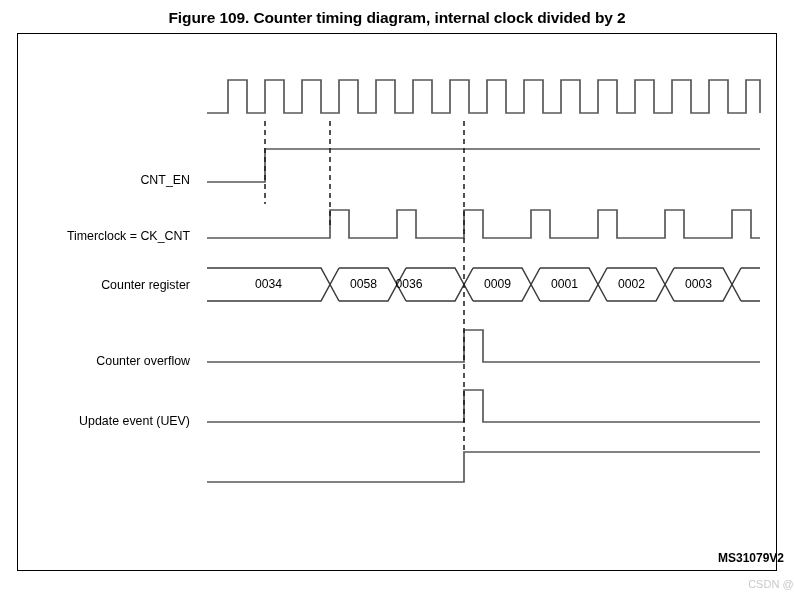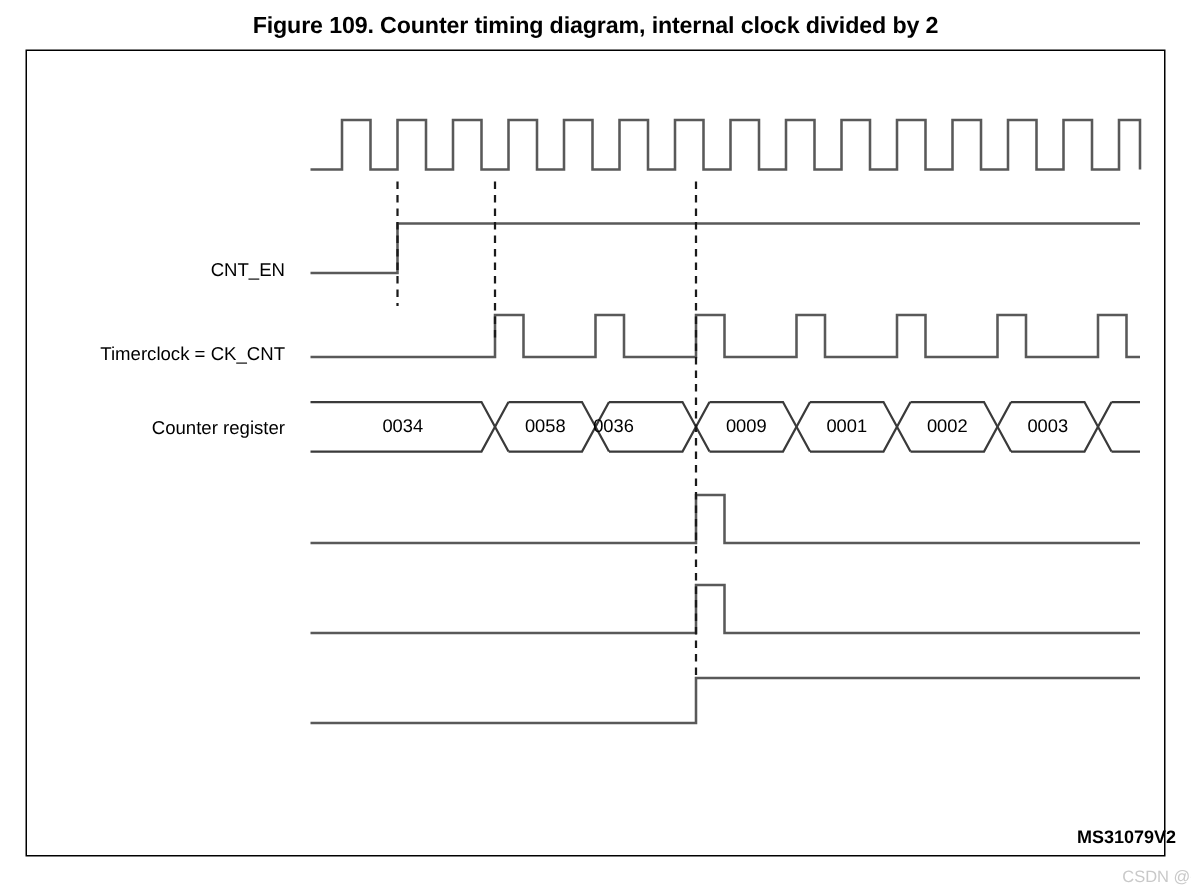--- a/index.html
+++ b/index.html
@@ -91,20 +91,22 @@
 
 <div id="page">
 
   <div id="figure-title">Figure 109. Counter timing diagram, internal clock divided by 2</div>
 
   <div id="figure-frame"></div>
 
   <div class="row-label" style="left:20px; top:173px; width:170px;">CNT_EN</div>
   <div class="row-label" style="left:20px; top:229px; width:170px;">Timerclock = CK_CNT</div>
   <div class="row-label" style="left:20px; top:278px; width:170px;">Counter register</div>
+  <div class="row-label" style="left:20px; top:354px; width:170px;">Counter overflow</div>
+  <div class="row-label" style="left:20px; top:414px; width:170px;">Update event (UEV)</div>
 
   <svg id="svg-waves" viewBox="0 0 794 597">
     <g id="g-ck-psc" fill="none" stroke="#595959" stroke-width="1.7" stroke-linejoin="miter" stroke-linecap="butt">
         <path d="M 207 113 L 228 113 L 228 80 L 247 80 L 247 113 L 265 113 L 265 80 L 284 80 L 284 113 L 302 113 L 302 80 L 321 80 L 321 113 L 339 113 L 339 80 L 358 80 L 358 113 L 376 113 L 376 80 L 395 80 L 395 113 L 413 113 L 413 80 L 432 80 L 432 113 L 450 113 L 450 80 L 469 80 L 469 113 L 487 113 L 487 80 L 506 80 L 506 113 L 524 113 L 524 80 L 543 80 L 543 113 L 561 113 L 561 80 L 580 80 L 580 113 L 598 113 L 598 80 L 617 80 L 617 113 L 635 113 L 635 80 L 654 80 L 654 113 L 672 113 L 672 80 L 691 80 L 691 113 L 709 113 L 709 80 L 728 80 L 728 113 L 746 113 L 746 80 L 760 80 L 760 113 L 760 113"></path>
       </g>
     <g id="g-cnt-en" fill="none" stroke="#595959" stroke-width="1.7" stroke-linejoin="miter" stroke-linecap="butt">
         <path d="M 207 182 L 265 182 L 265 149 L 760 149"></path>
       </g>
     <g id="g-timerclock" fill="none" stroke="#595959" stroke-width="1.7" stroke-linejoin="miter" stroke-linecap="butt">
         <path d="M 207 238 L 330 238 L 330 210 L 349 210 L 349 238 L 397 238 L 397 210 L 416 210 L 416 238 L 464 238 L 464 210 L 483 210 L 483 238 L 531 238 L 531 210 L 550 210 L 550 238 L 598 238 L 598 210 L 617 210 L 617 238 L 665 238 L 665 210 L 684 210 L 684 238 L 732 238 L 732 210 L 751 210 L 751 238 L 760 238"></path>

